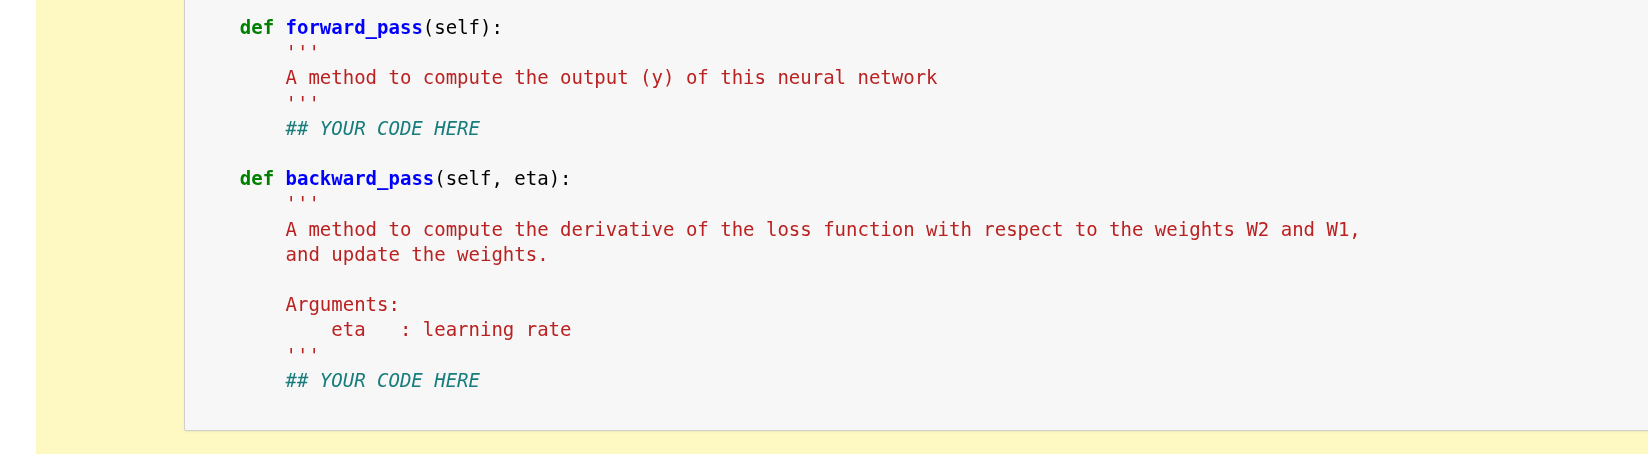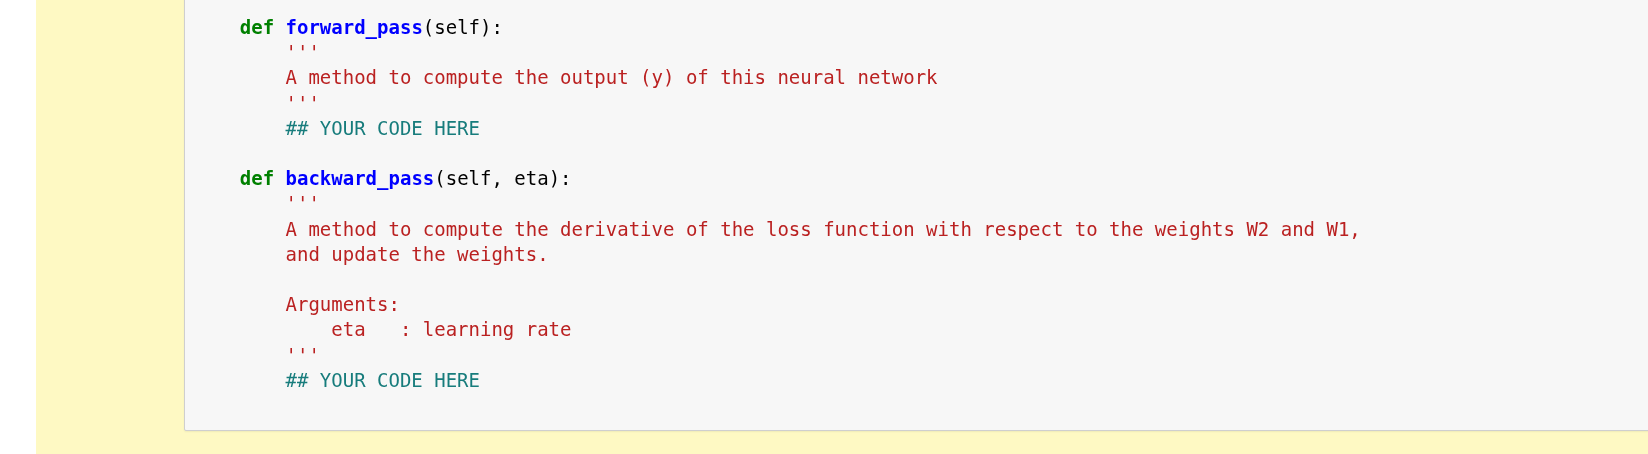--- a/index.html
+++ b/index.html
@@ -39,21 +39,21 @@
     font-size: 19px;
     line-height: 25.2px;
     color: #000000;
   }
   .code-line {
     white-space: pre;
     min-height: 25.2px;
   }
   .tok-keyword  { font-weight: bold; }
   .tok-function { font-weight: bold; }
-  .tok-comment  { }
+  .tok-comment  { font-style: italic; }
 </style>
 </head>
 <body>
 
 <div class="page">
   <div class="code-cell" style="background: rgb(247, 247, 247); border-color: rgb(207, 207, 207);">
     <pre class="code-content"><div class="code-line"><span class="tok-plain" style="color: rgb(0, 0, 0);">    </span><span class="tok-keyword" style="color: rgb(0, 128, 0);">def</span><span class="tok-plain" style="color: rgb(0, 0, 0);"> </span><span class="tok-function" style="color: rgb(0, 0, 255);">forward_pass</span><span class="tok-plain" style="color: rgb(0, 0, 0);">(self):</span></div><div class="code-line"><span class="tok-string" style="color: rgb(186, 33, 33);">        '''</span></div><div class="code-line"><span class="tok-string" style="color: rgb(186, 33, 33);">        A method to compute the output (y) of this neural network</span></div><div class="code-line"><span class="tok-string" style="color: rgb(186, 33, 33);">        '''</span></div><div class="code-line"><span class="tok-comment" style="color: rgb(23, 124, 124);">        ## YOUR CODE HERE</span></div><div class="code-line">&nbsp;</div><div class="code-line"><span class="tok-plain" style="color: rgb(0, 0, 0);">    </span><span class="tok-keyword" style="color: rgb(0, 128, 0);">def</span><span class="tok-plain" style="color: rgb(0, 0, 0);"> </span><span class="tok-function" style="color: rgb(0, 0, 255);">backward_pass</span><span class="tok-plain" style="color: rgb(0, 0, 0);">(self, eta):</span></div><div class="code-line"><span class="tok-string" style="color: rgb(186, 33, 33);">        '''</span></div><div class="code-line"><span class="tok-string" style="color: rgb(186, 33, 33);">        A method to compute the derivative of the loss function with respect to the weights W2 and W1,</span></div><div class="code-line"><span class="tok-string" style="color: rgb(186, 33, 33);">        and update the weights.</span></div><div class="code-line">&nbsp;</div><div class="code-line"><span class="tok-string" style="color: rgb(186, 33, 33);">        Arguments:</span></div><div class="code-line"><span class="tok-string" style="color: rgb(186, 33, 33);">            eta   : learning rate</span></div><div class="code-line"><span class="tok-string" style="color: rgb(186, 33, 33);">        '''</span></div><div class="code-line"><span class="tok-comment" style="color: rgb(23, 124, 124);">        ## YOUR CODE HERE</span></div></pre>
   </div>
 </div>
 

